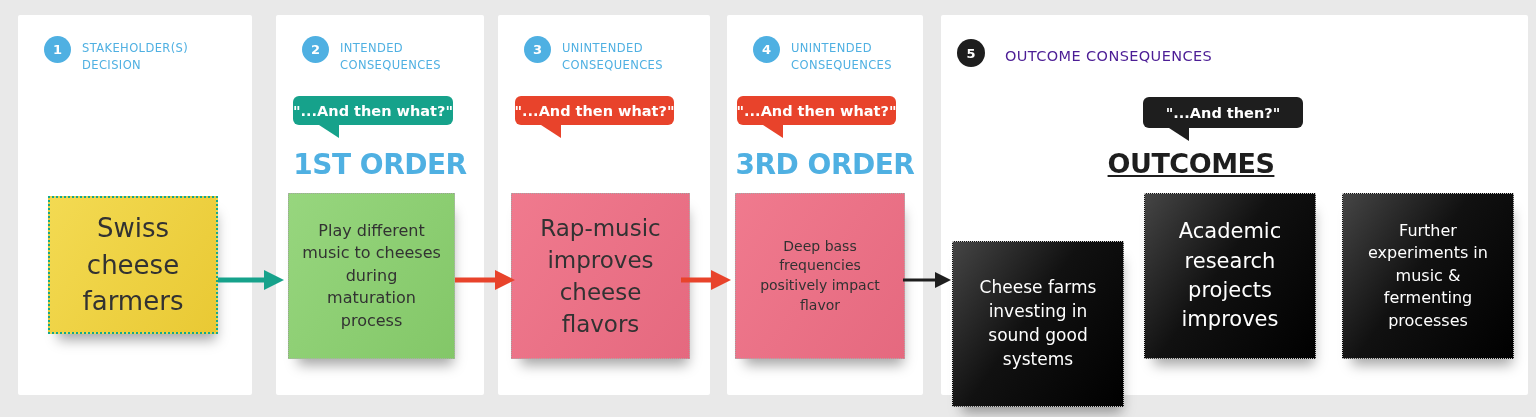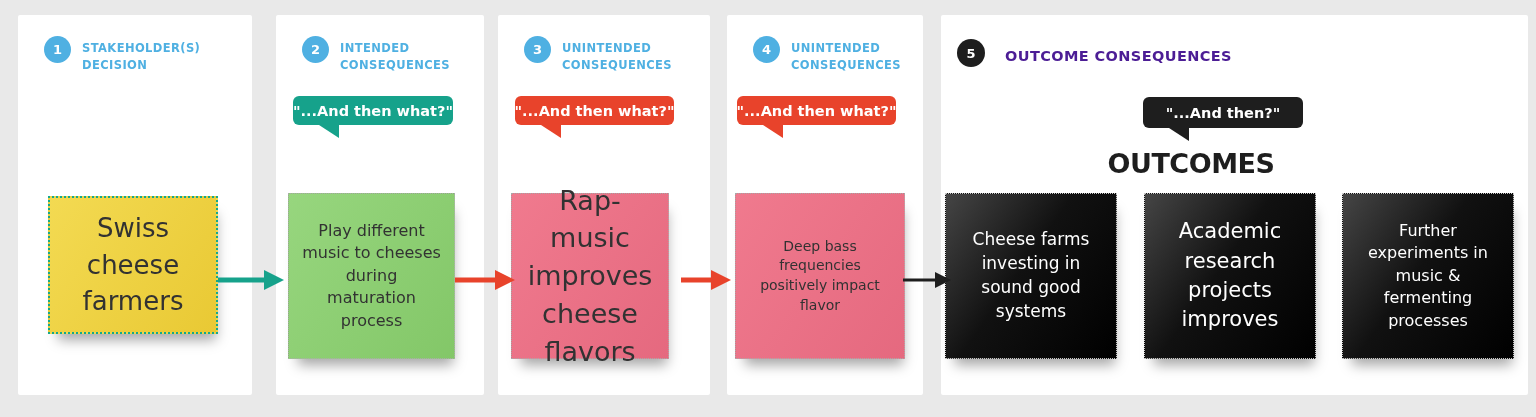--- a/index.html
+++ b/index.html
@@ -18,21 +18,21 @@
   #card-5{left:941px;width:587px;}
 
   .num-circle{
     position:absolute;left:26px;top:21px;width:27px;height:27px;border-radius:50%;
     color:#fff;font-size:13px;font-weight:bold;display:flex;align-items:center;justify-content:center;
   }
   .num-blue{background:#4fb0e2;}
   .num-black{background:#1e1e1e;}
   .col-label{
     position:absolute;left:64px;top:25px;
-    font-size:11.5px;font-weight:bold;letter-spacing:0.4px;
+    font-size:11.5px;font-weight:normal;letter-spacing:0.4px;
     color:#4fb0e2;line-height:1.45;white-space:pre-line;text-transform:uppercase;
   }
   #card-5 .num-circle{left:16px;top:24px;width:28px;height:28px;}
   #card-5 .col-label{color:#4c1d95;left:64px;top:31px;font-size:14.5px;white-space:nowrap;}
 
   .bubble{
     position:absolute;top:81px;height:29px;border-radius:6px;
     color:#ffffff;font-size:14.5px;font-weight:bold;
     display:flex;align-items:center;justify-content:center;white-space:nowrap;
   }
@@ -48,21 +48,21 @@
   .bubble-black .tail{border-top-color:#1e1e1e;}
   #card-2 .bubble{left:17px;width:160px;}
   #card-3 .bubble{left:17px;width:159px;}
   #card-4 .bubble{left:10px;width:159px;}
   #card-5 .bubble{left:202px;width:160px;top:82px;height:31px;}
 
   .order-heading{
     position:absolute;top:133px;left:0;width:100%;text-align:center;
     font-size:28px;font-weight:bold;letter-spacing:-0.5px;color:#4fb0e2;
   }
-  #card-5 .order-heading{color:#1e1e1e;left:90px;width:320px;font-size:27px;}
+  #card-5 .order-heading{color:#1e1e1e;left:90px;width:320px;font-size:27px;text-decoration:underline;}
 
   .note{
     position:absolute;top:178px;height:166px;box-sizing:border-box;
     display:flex;align-items:center;justify-content:center;text-align:center;
     color:#323232;line-height:1.4;padding:8px 10px;
     box-shadow:4px 12px 12px -6px rgba(0,0,0,0.35);
   }
   .note-yellow{
     left:30px;top:181px;width:170px;height:138px;
     background:linear-gradient(125deg,#f3da52,#e9c934);
@@ -70,27 +70,27 @@
   }
   .note-green{
     left:12px;width:167px;
     background:linear-gradient(125deg,#97d67e,#83c768);
     border:1px dotted #a9a9a9;font-size:16px;
   }
   .note-pink{
     background:linear-gradient(125deg,#f07a8e,#e5697f);
     border:1px dotted #a9a9a9;
   }
-  #card-3 .note-pink{left:13px;width:158px;font-size:27px;}
+  #card-3 .note-pink{left:13px;width:179px;font-size:23px;}
   #card-4 .note-pink{left:8px;width:170px;font-size:14px;}
   .note-black{
     background:linear-gradient(125deg,#454545 0%,#111 45%,#000 100%);
     border:1px dotted #c7c7c7;color:#ffffff;width:172px;
   }
-  #black-note-1{left:4px;font-size:17px;}
+  #black-note-1{left:11px;font-size:17px;margin-top:48px;}
   #black-note-2{left:203px;font-size:21px;}
   #black-note-3{left:401px;font-size:16px;}
 
   .arrow{position:absolute;}
   .arrow .shaft{position:absolute;left:0;top:50%;transform:translateY(-50%);width:100%;}
   .arrow .head{position:absolute;right:-20px;top:50%;transform:translateY(-50%);width:0;height:0;}
   .arrow-teal .shaft{height:5px;background:#16a28b;}
   .arrow-teal .head{border-top:10px solid transparent;border-bottom:10px solid transparent;border-left:20px solid #16a28b;}
   .arrow-red .shaft{height:5px;background:#e8432b;}
   .arrow-red .head{border-top:10px solid transparent;border-bottom:10px solid transparent;border-left:20px solid #e8432b;}
@@ -116,20 +116,21 @@
   </section>
 
   <section class="card" id="card-2">
     <span class="num-circle num-blue">2</span>
     <span class="col-label">INTENDED
 CONSEQUENCES</span>
     <div class="bubble bubble-teal">
       <span>"...And then what?"</span>
       <span class="tail"></span>
     </div>
+    <div class="order-heading">1ST ORDER</div>
     <div class="note note-green">
       <span>Play different music to cheeses during maturation process</span>
     </div>
   </section>
 
   <section class="card" id="card-3">
     <span class="num-circle num-blue">3</span>
     <span class="col-label">UNINTENDED
 CONSEQUENCES</span>
     <div class="bubble bubble-red">
@@ -142,20 +143,21 @@
   </section>
 
   <section class="card" id="card-4">
     <span class="num-circle num-blue">4</span>
     <span class="col-label">UNINTENDED
 CONSEQUENCES</span>
     <div class="bubble bubble-red">
       <span>"...And then what?"</span>
       <span class="tail"></span>
     </div>
+    <div class="order-heading">3RD ORDER</div>
     <div class="note note-pink">
       <span>Deep bass frequencies positively impact flavor</span>
     </div>
   </section>
 
   <section class="card" id="card-5">
     <span class="num-circle num-black">5</span>
     <span class="col-label">OUTCOME CONSEQUENCES</span>
     <div class="bubble bubble-black">
       <span>"...And then?"</span>

